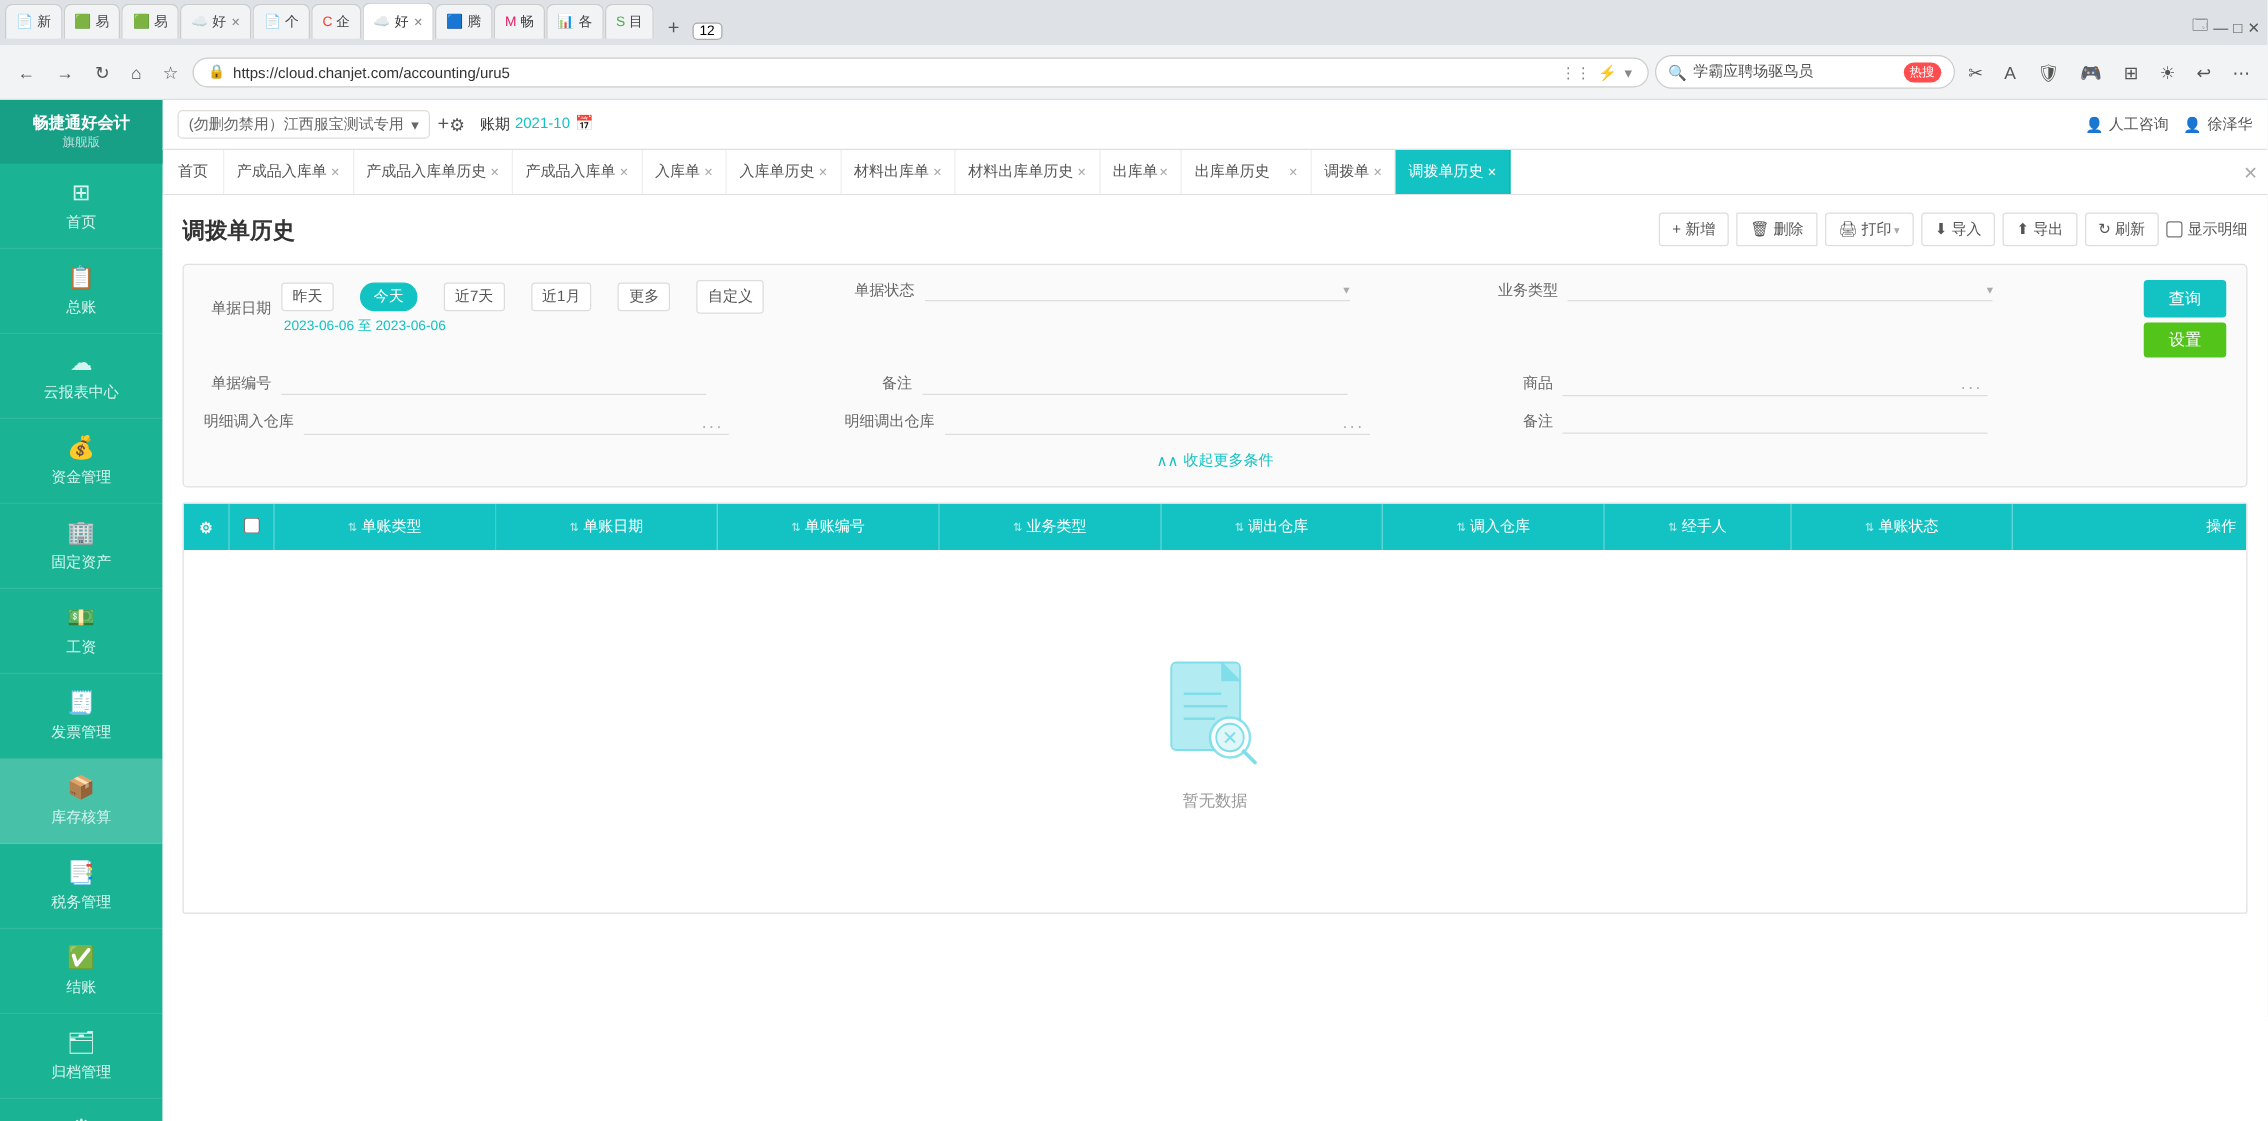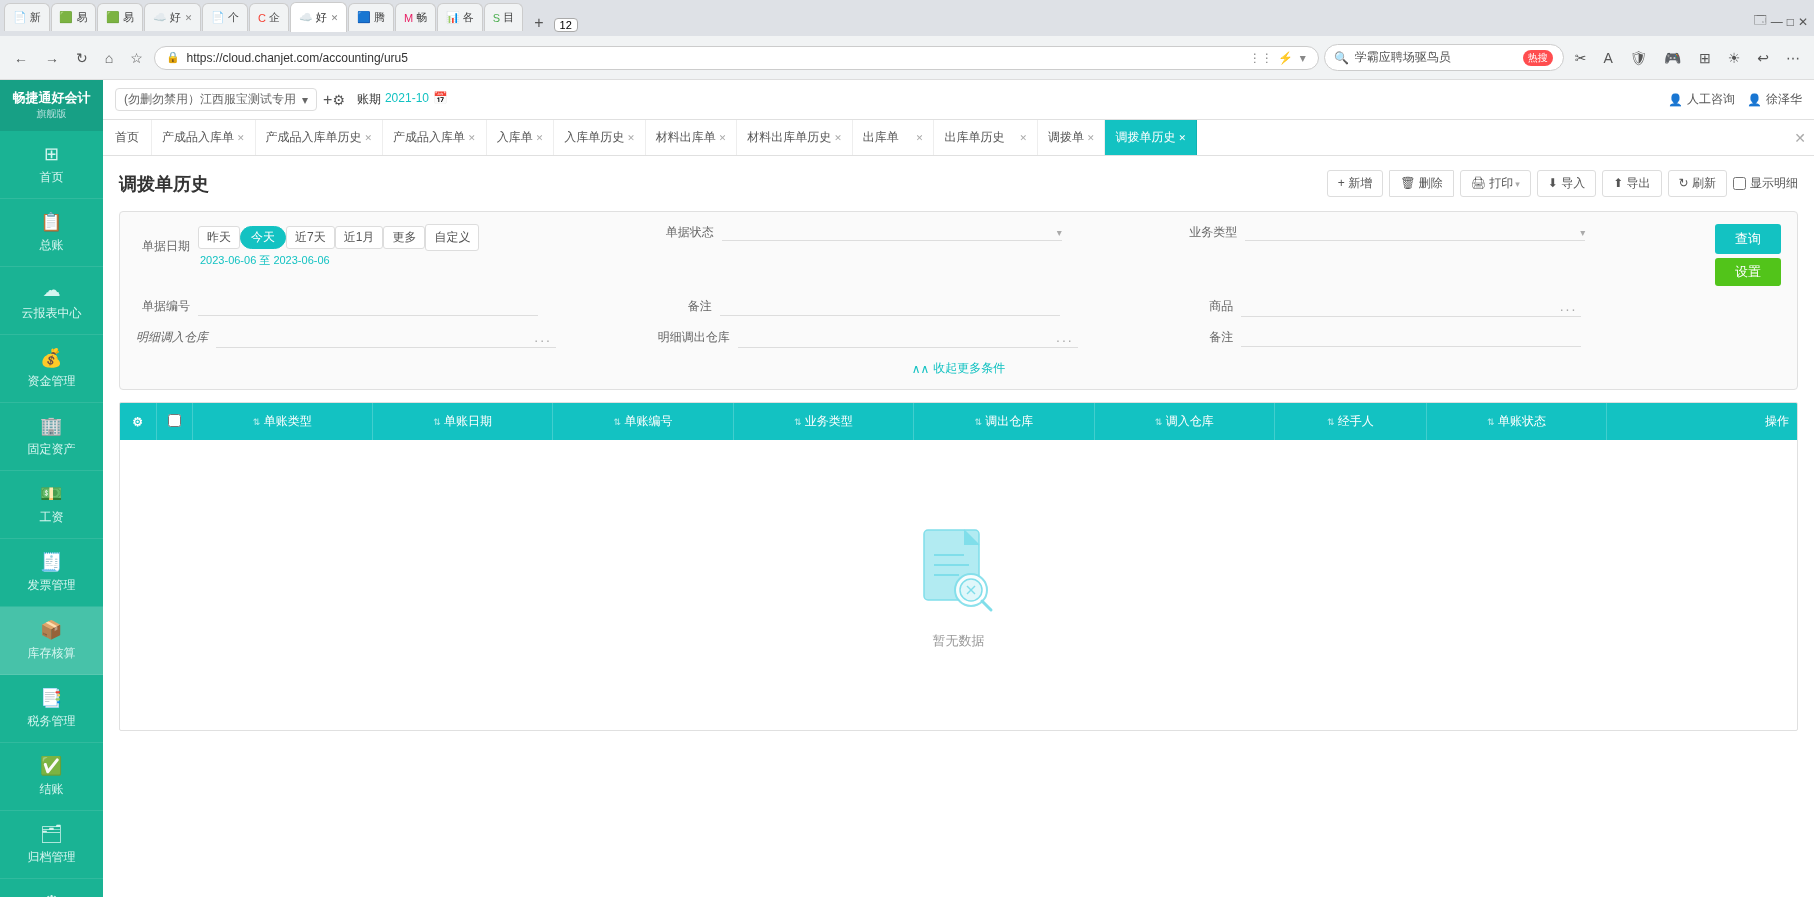--- a/index.html
+++ b/index.html
@@ -7,21 +7,21 @@
 
     
     .browser-chrome { background: #dee1e6; width: 1814px; }
     .nav-btn { background: none; border: none; cursor: pointer; font-size: 14px; color: #555; padding: 4px 6px; border-radius: 4px; }
     .browser-action-btn { background: none; border: none; cursor: pointer; font-size: 14px; color: #555; padding: 4px 6px; }
 
     
     .app-wrapper { display: flex; height: calc(897px - 80px); }
 
     
-    .sidebar { width: 103px; background: #1ab394; display: flex; flex-direction: column; align-items: center; padding: 0; flex-shrink: 0; }
+    .sidebar { width: 130px; background: #1ab394; display: flex; flex-direction: column; align-items: center; padding: 0; flex-shrink: 0; }
     .sidebar-logo { background: #17a085; width: 100%; padding: 10px 6px; text-align: center; cursor: pointer; }
     .sidebar-logo-text { color: #fff; font-size: 13px; font-weight: bold; line-height: 1.3; }
     .sidebar-logo-sub { color: #b2dfdb; font-size: 10px; }
     .sidebar-menu { width: 100%; flex: 1; overflow-y: auto; }
     .sidebar-item { display: flex; flex-direction: column; align-items: center; padding: 12px 4px; cursor: pointer; color: #d4f5ef; font-size: 12px; gap: 4px; border-bottom: 1px solid rgba(255,255,255,0.1); }
     .sidebar-item .menu-icon { font-size: 18px; }
 
     
     .data-table { width: 100%; border-collapse: collapse; font-size: 12px; }
 
@@ -241,21 +241,21 @@
         <span style="font-size:9px;color:#aaa;">✕</span>
       </div>
       <div style="display:inline-flex;align-items:center;padding:0 10px;height:36px;font-size:12px;color:#555;cursor:pointer;border-right:1px solid #eee;flex-shrink:0;gap:3px;">
         <span>材料出库单</span>
         <span style="font-size:9px;color:#aaa;">✕</span>
       </div>
       <div style="display:inline-flex;align-items:center;padding:0 10px;height:36px;font-size:12px;color:#555;cursor:pointer;border-right:1px solid #eee;flex-shrink:0;gap:3px;">
         <span>材料出库单历史</span>
         <span style="font-size:9px;color:#aaa;">✕</span>
       </div>
-      <div style="display:inline-flex;align-items:center;padding:0 10px;height:36px;font-size:12px;color:#555;cursor:pointer;border-right:1px solid #eee;flex-shrink:0;gap:17px;">
+      <div style="display:inline-flex;align-items:center;padding:0 10px;height:36px;font-size:12px;color:#555;cursor:pointer;border-right:1px solid #eee;flex-shrink:0;gap:1px;">
         <span>出库单</span>
         <span style="font-size:9px;color:#aaa;">✕</span>
       </div>
       <div style="display:inline-flex;align-items:center;padding:0 10px;height:36px;font-size:12px;color:#555;cursor:pointer;border-right:1px solid #eee;flex-shrink:0;gap:15px;">
         <span>出库单历史</span>
         <span style="font-size:9px;color:#aaa;">✕</span>
       </div>
       <div style="display:inline-flex;align-items:center;padding:0 10px;height:36px;font-size:12px;color:#555;cursor:pointer;border-right:1px solid #eee;flex-shrink:0;gap:3px;">
         <span>调拨单</span>
         <span style="font-size:9px;color:#aaa;">✕</span>
@@ -289,21 +289,21 @@
           </label>
         </div>
       </div>
 
       <div style="border:1px solid #e0e0e0;border-radius:4px;padding:12px 16px;margin-bottom:12px;background:#fafafa;">
 
         <div style="display:flex;align-items:flex-start;gap:8px;margin-bottom:10px;">
           <div style="display:flex;align-items:center;gap:8px;flex:2;">
             <span style="font-size:12px;color:#666;white-space:nowrap;min-width:54px;text-align:right;">单据日期</span>
             <div style="display:flex;flex-direction:column;gap:2px;">
-              <div style="display:flex;align-items:center;gap:0;">
+              <div style="display:flex;align-items:center;gap:21px;">
                 <button style="padding:2px 8px;border:1px solid #ddd;border-radius:3px;font-size:12px;cursor:pointer;background:#fff;color:#555;"><span>昨天</span></button>
                 <button style="padding:2px 10px;border:1px solid #13c2c2;border-radius:12px;font-size:12px;cursor:pointer;background:#13c2c2;color:#fff;"><span>今天</span></button>
                 <button style="padding:2px 8px;border:1px solid #ddd;border-radius:3px;font-size:12px;cursor:pointer;background:#fff;color:#555;"><span>近7天</span></button>
                 <button style="padding:2px 8px;border:1px solid #ddd;border-radius:3px;font-size:12px;cursor:pointer;background:#fff;color:#555;"><span>近1月</span></button>
                 <button style="padding:2px 8px;border:1px solid #ddd;border-radius:3px;font-size:12px;cursor:pointer;background:#fff;color:#555;"><span>更多</span></button>
                 <button style="padding:4px 8px;border:1px solid #ddd;border-radius:3px;font-size:12px;cursor:pointer;background:#fff;color:#555;"><span>自定义</span></button>
               </div>
               <span style="font-size:11px;color:#13c2c2;padding-left:2px;">2023-06-06 至 2023-06-06</span>
             </div>
           </div>
@@ -345,21 +345,21 @@
             <div style="display:flex;align-items:center;border-bottom:1px solid #ddd;width:340px;padding:2px 4px;cursor:pointer;">
               <span style="flex:1;font-size:12px;color:#ccc;"></span>
               <span style="font-size:14px;color:#aaa;letter-spacing:2px;">...</span>
             </div>
           </div>
           <div style="width:80px;"></div>
         </div>
 
         <div style="display:flex;align-items:center;gap:8px;margin-bottom:8px;">
           <div style="display:flex;align-items:center;gap:8px;flex:2;">
-            <span style="font-size:12px;color:#666;white-space:nowrap;min-width:54px;text-align:center;font-style:italic;">明细调入仓库</span>
+            <span style="font-size:12px;color:#666;white-space:nowrap;min-width:54px;text-align:center;">明细调入仓库</span>
             <div style="display:flex;align-items:center;border-bottom:1px solid #ddd;width:340px;padding:2px 4px;cursor:pointer;">
               <span style="flex:1;font-size:12px;color:#ccc;"></span>
               <span style="font-size:14px;color:#aaa;letter-spacing:2px;">...</span>
             </div>
           </div>
           <div style="display:flex;align-items:center;gap:8px;flex:2;">
             <span style="font-size:12px;color:#666;white-space:nowrap;min-width:54px;text-align:right;">明细调出仓库</span>
             <div style="display:flex;align-items:center;border-bottom:1px solid #ddd;width:340px;padding:2px 4px;cursor:pointer;">
               <span style="flex:1;font-size:12px;color:#ccc;"></span>
               <span style="font-size:14px;color:#aaa;letter-spacing:2px;">...</span>

